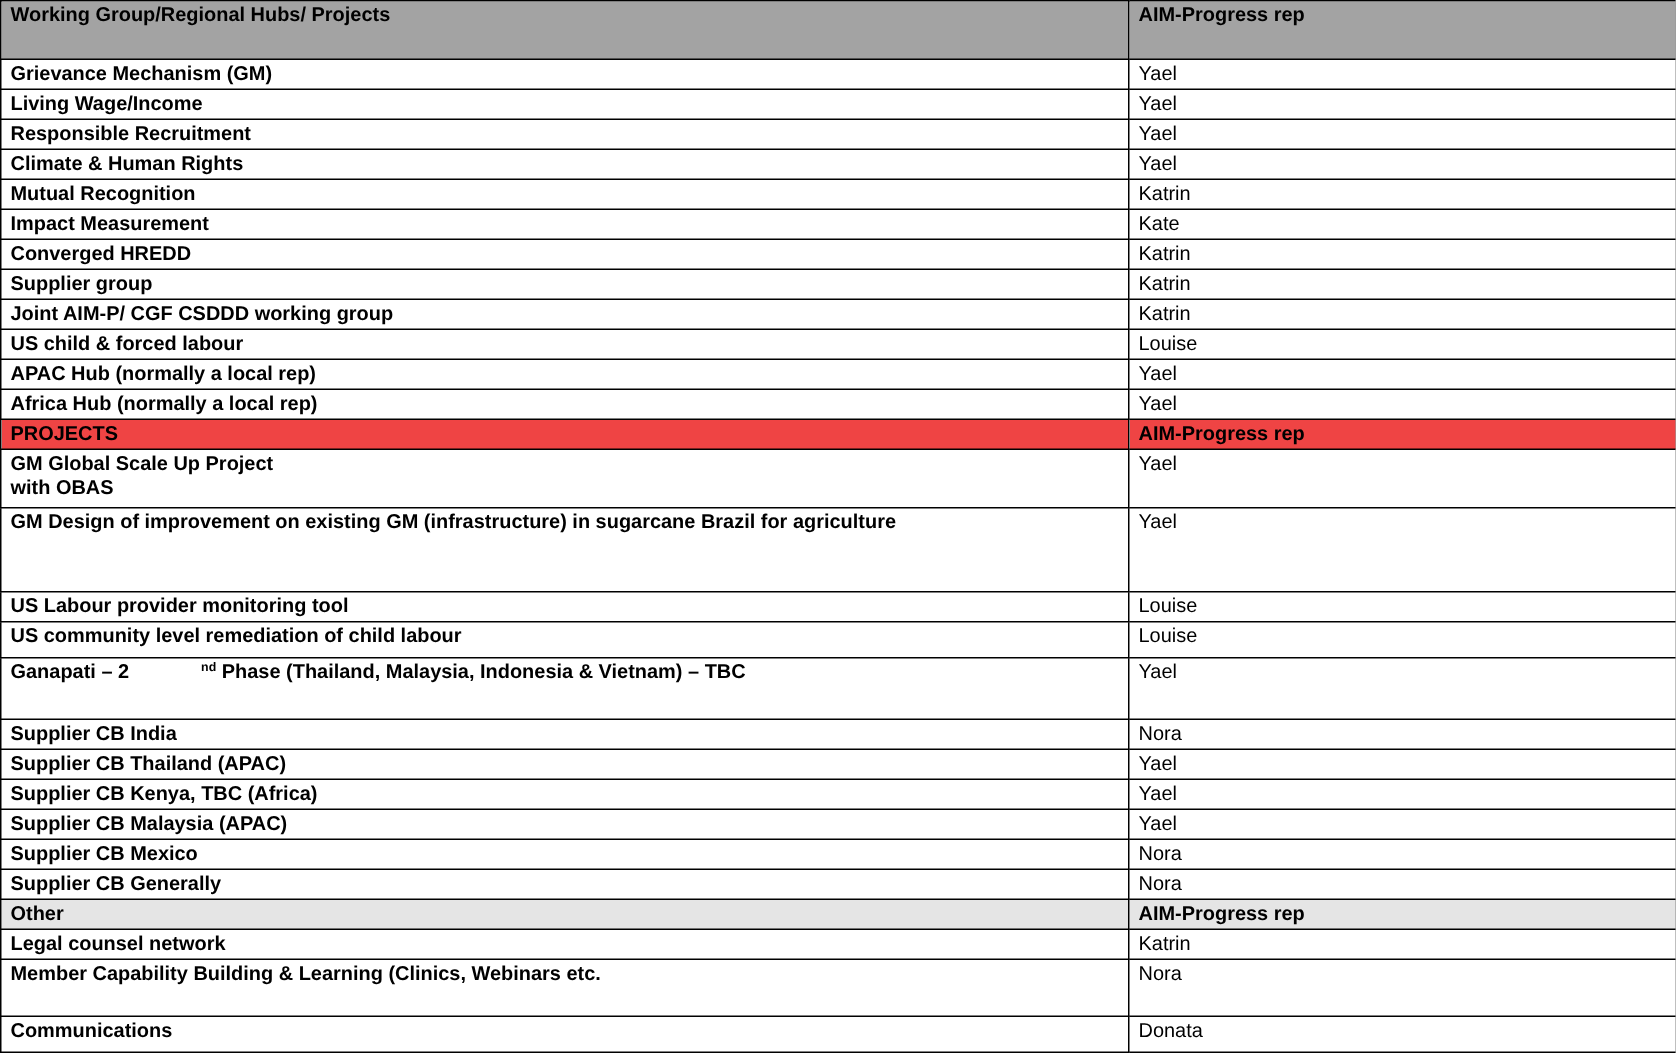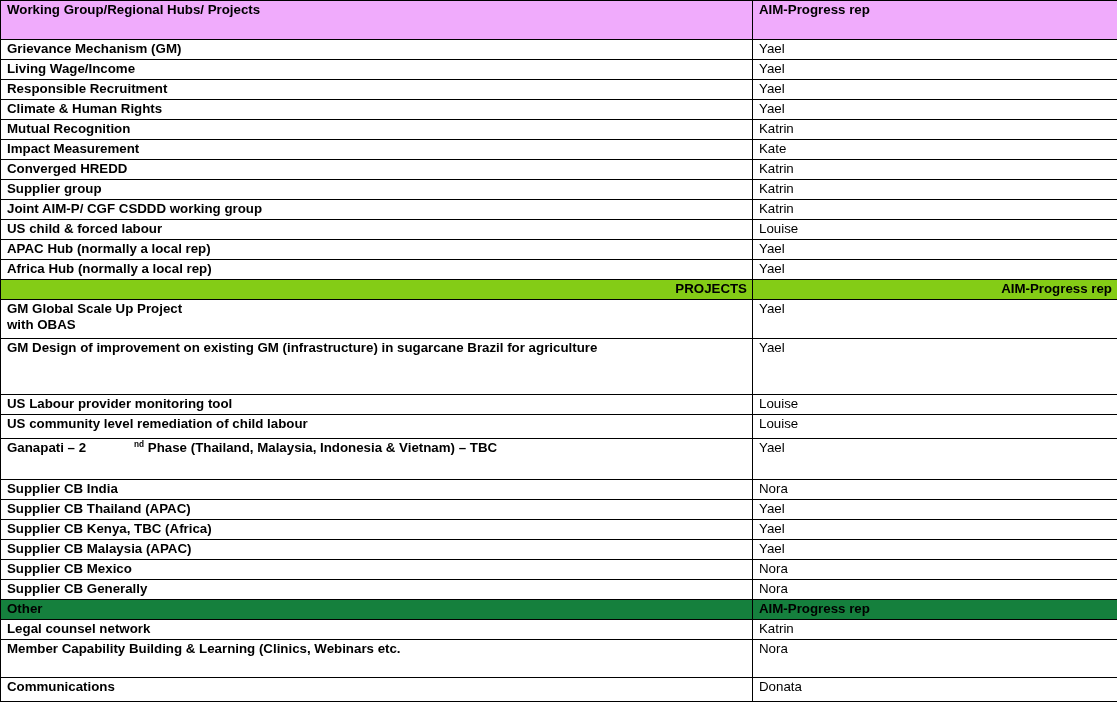--- a/index.html
+++ b/index.html
@@ -29,41 +29,40 @@
     font-size: 13.3px;
     line-height: 16px;
     vertical-align: top;
     color: #000000;
     overflow: hidden;
     word-wrap: break-word;
   }
 
   
   tr.r-header td {
-    background: #f0abfc;
+    background: #a3a3a3;
     font-weight: bold;
     height: 36px;
     vertical-align: top;
     padding-top: 3px;
   }
 
   
   tr.r-section-projects td {
-    background: #84cc16;
+    background: #ef4444;
     font-weight: bold;
     height: 17px;
-    text-align: right;
   }
   tr.r-section-cb td {
     background: #FFA000;
     font-weight: bold;
     height: 17px;
   }
   tr.r-section-other td {
-    background: #15803d;
+    background: #e5e5e5;
     font-weight: bold;
     height: 17px;
   }
 
   
   tr.r-data td { height: 17px; }
 
   
   td.c-label { font-weight: bold; }
   td.c-rep   { font-weight: normal; }

